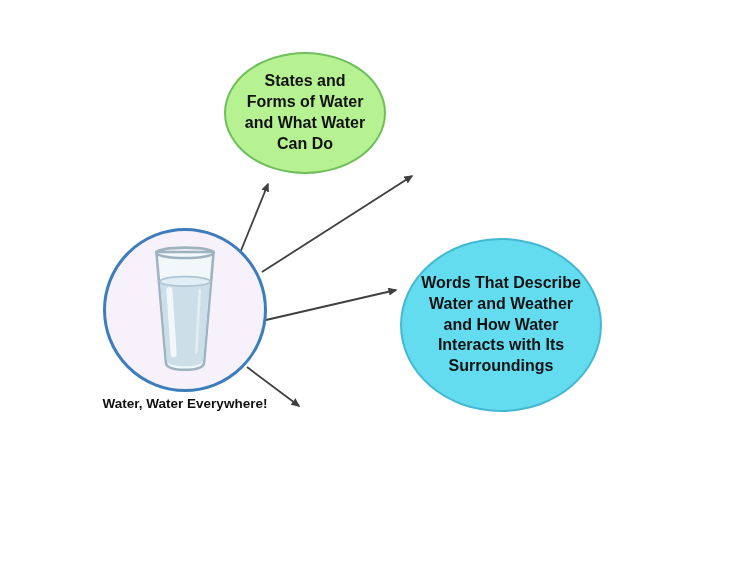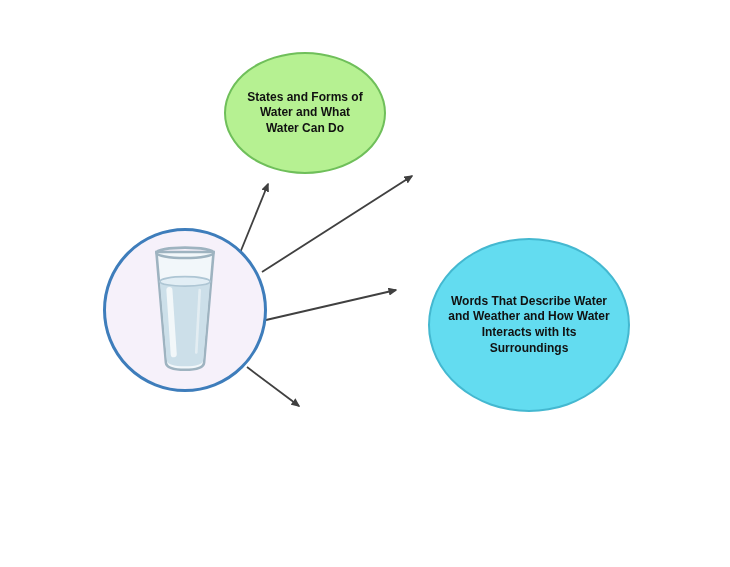--- a/index.html
+++ b/index.html
@@ -28,21 +28,21 @@
     border: 2px solid #888;
     display: flex;
     align-items: center;
     justify-content: center;
     text-align: center;
     box-sizing: border-box;
   }
   .node .node-label {
     font-weight: bold;
     color: #111111;
-    font-size: 12px;
+    font-size: 16px;
     line-height: 1.3;
     padding: 0 16px;
   }
   .center-node {
     position: absolute;
     left: 103px;
     top: 228px;
     width: 164px;
     height: 164px;
     border-radius: 50%;
@@ -64,21 +64,21 @@
     top: 396px;
     width: 240px;
     text-align: center;
     font-weight: bold;
     font-size: 13.5px;
     color: #111111;
   }
   
   .node-0 { left: 224px; top: 52px;  width: 162px; height: 122px; }
   .node-1 { left: 419px; top: 94px;  width: 178px; height: 124px; }
-  .node-2 { left: 428px; top: 238px; width: 202px; height: 174px; }
+  .node-2 { left: 400px; top: 238px; width: 202px; height: 174px; }
   .node-3 { left: 272px; top: 402px; width: 182px; height: 86px; }
 </style>
 </head>
 <body>
 
 <div class="canvas">
 
   <svg class="arrows-layer" viewBox="0 0 730 567" xmlns="http://www.w3.org/2000/svg">
     <defs>
       <marker id="arrowhead" markerWidth="9" markerHeight="8" refX="7.5" refY="4" orient="auto" markerUnits="userSpaceOnUse">
@@ -102,20 +102,21 @@
 
       <ellipse cx="55" cy="42" rx="29" ry="5.5" fill="#e2eef5" stroke="#aec6d4" stroke-width="2"></ellipse>
 
       <ellipse cx="55" cy="9" rx="33" ry="6" fill="none" stroke="#9eb3c0" stroke-width="3"></ellipse>
 
       <path d="M37,52 L42,126" stroke="#ffffff" stroke-width="7" stroke-linecap="round" opacity="0.75"></path>
       <path d="M72,52 L68,124" stroke="#ffffff" stroke-width="3" stroke-linecap="round" opacity="0.45"></path>
     </svg>
   </div>
 
+  <div class="center-label">Water, Water Everywhere!</div>
 
   <div class="node node-0" style="background: rgb(182, 241, 146); border-color: rgb(111, 191, 90);">
     <div class="node-label">States and Forms of Water and What Water Can Do</div>
   </div>
 
 
   <div class="node node-2" style="background: rgb(99, 220, 240); border-color: rgb(68, 184, 208);">
     <div class="node-label">Words That Describe Water and Weather and How Water Interacts with Its Surroundings</div>
   </div>
 

